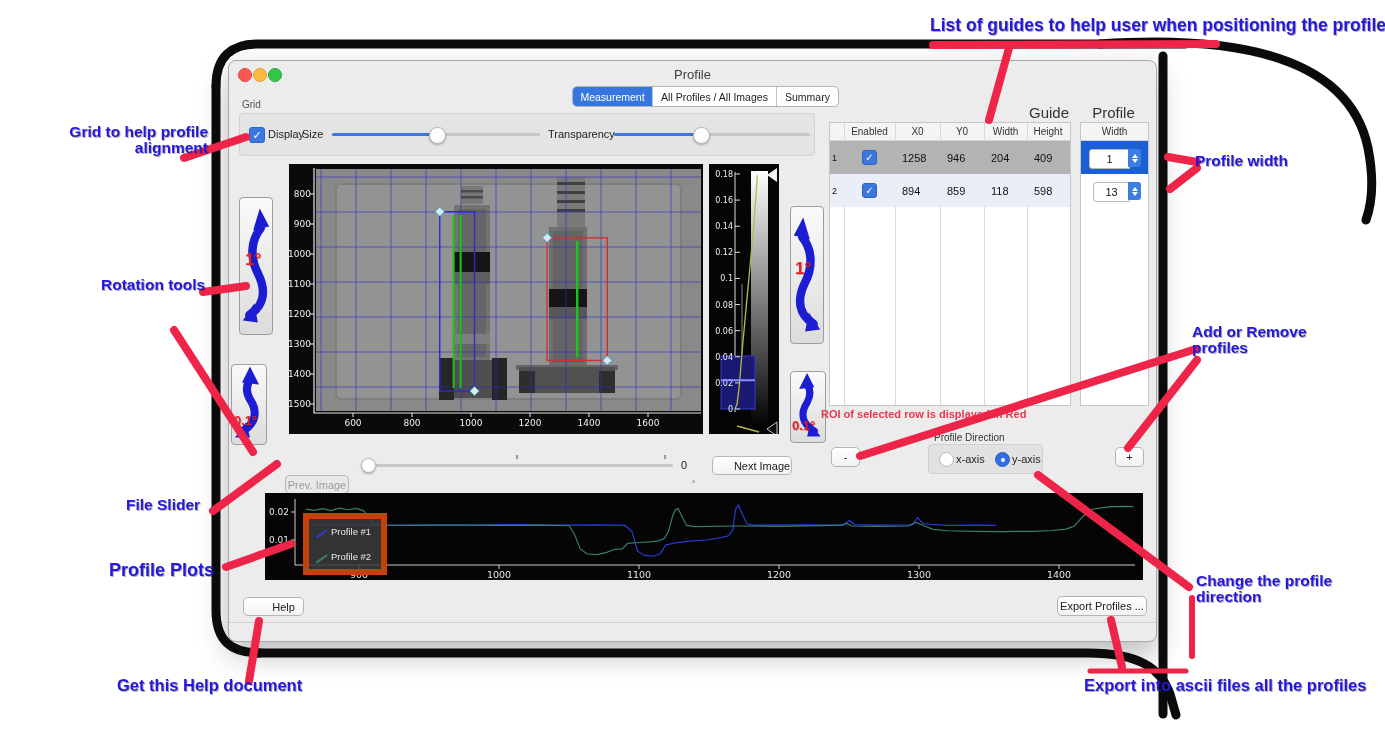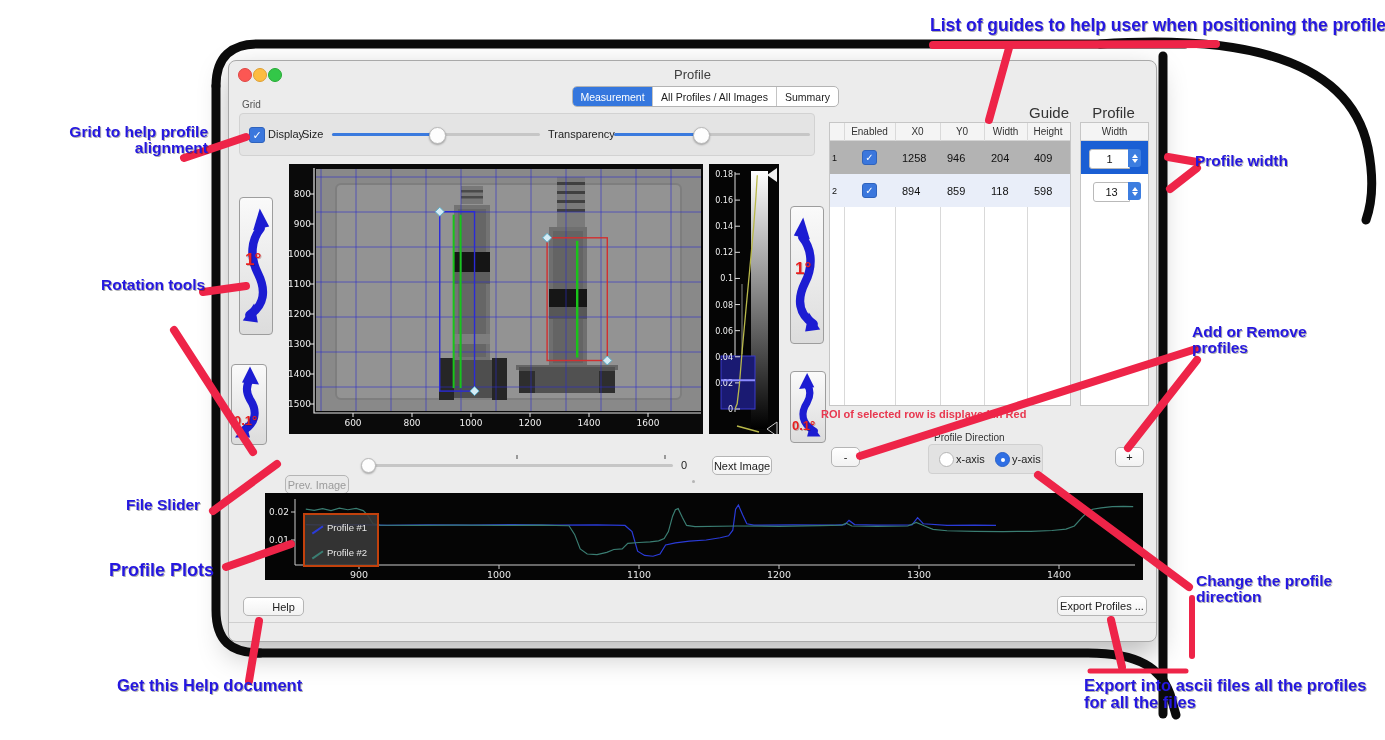--- a/index.html
+++ b/index.html
@@ -338,21 +338,21 @@
       <div class="radio sel" style="position:absolute;left:66px;top:7px;"></div>
       <div class="abs lbl11" style="left:83px;top:8px;">y-axis</div>
     </div>
 
     <div class="btn disabled" style="left:56px;top:395px;width:62px;height:17px;margin-top:19px;">Prev. Image</div>
     <div class="slider-track" style="left:134px;top:403px;width:310px;"></div>
     <div class="abs" style="left:287px;top:394px;width:1.5px;height:4px;background:#999;"></div>
     <div class="abs" style="left:435px;top:394px;width:1.5px;height:4px;background:#999;"></div>
     <div class="thumb" style="left:132px;top:397px;width:13px;height:13px;"></div>
     <div class="abs lbl11" style="left:452px;top:398px;">0</div>
-    <div class="btn" style="left:483px;top:395px;width:58px;height:17px;">Next Image</div>
+    <div class="btn" style="left:483px;top:395px;width:58px;height:17px;padding-left:20px;">Next Image</div>
     <div class="abs" style="left:463px;top:419px;width:3px;height:3px;border-radius:50%;background:#b5b5b5;"></div>
 
     <div class="abs" style="left:36px;top:432px;width:878px;height:87px;background:#050505;">
       <svg id="plotsvg" width="878" height="87" viewBox="0 0 878 87">
         <path d="M30,6 V72 H870" stroke="#cccccc" stroke-width="1" fill="none"></path>
         <g id="plot-dynamic">
             <line x1="94" y1="72" x2="94" y2="76" stroke="#ccc" stroke-width="1"></line>
             <text x="94" y="85" fill="#e8e8e8" font-size="9.5" text-anchor="middle">900</text>
             <line x1="234" y1="72" x2="234" y2="76" stroke="#ccc" stroke-width="1"></line>
             <text x="234" y="85" fill="#e8e8e8" font-size="9.5" text-anchor="middle">1000</text>
@@ -366,21 +366,21 @@
             <text x="794" y="85" fill="#e8e8e8" font-size="9.5" text-anchor="middle">1400</text>
             <line x1="26" y1="47" x2="30" y2="47" stroke="#ccc" stroke-width="1"></line>
             <text x="24" y="50" fill="#e8e8e8" font-size="9" text-anchor="end">0.01</text>
             <line x1="26" y1="19" x2="30" y2="19" stroke="#ccc" stroke-width="1"></line>
             <text x="24" y="22" fill="#e8e8e8" font-size="9" text-anchor="end">0.02</text>
             <polyline points="40.800000000000004,31.6 66,32.160000000000004 94,31.6 122,32.44 164,31.879999999999995 206,32.160000000000004 248,31.6 290,32.160000000000004 332,31.879999999999995 360,32.44 367,38.6 372.59999999999997,58.2 379.59999999999997,62.4 388,63.24 395,61 400.59999999999997,52.04 410.4,49.8 424.4,48.120000000000005 441.2,47 455.2,44.76 463.59999999999997,42.8 467.79999999999995,37.2 470.59999999999997,16.199999999999996 473.4,12 477.59999999999997,21.800000000000004 481.79999999999995,30.759999999999998 488.79999999999995,32.160000000000004 528,31.879999999999995 570,32.160000000000004 579.8,31.6 584,27.4 589.5999999999999,31.6 612,32.160000000000004 647,31.879999999999995 652.5999999999999,24.6 658.1999999999999,30.759999999999998 682,32.44 710,32.160000000000004 731,32.44" fill="none" stroke="#2a3bd8" stroke-width="1.2"></polyline>
             <polyline points="40.800000000000004,16.199999999999996 49.2,17.32 57.6,15.64 66,17.599999999999994 74.4,15.080000000000005 82.8,16.760000000000005 91.2,15.36 98.2,17.599999999999994 102.4,21.800000000000004 108,30.759999999999998 115,32.160000000000004 150,32.44 192,32.160000000000004 234,32.44 276,32.160000000000004 304,32.72 309.6,41.4 315.2,55.96 322.2,61 332,61.56 341.79999999999995,59.32 348.79999999999995,56.519999999999996 357.2,55.96 362.79999999999995,50.36 374,49.519999999999996 385.2,48.96 393.59999999999997,47.84 399.2,45.599999999999994 403.4,38.6 407.59999999999997,23.200000000000003 410.4,16.760000000000005 413.2,15.64 417.4,24.6 421.59999999999997,32.44 430,33.559999999999995 472,33 514,33.28 556,32.72 577,32.160000000000004 581.2,30.199999999999996 586.8,33 612,33.28 642.8,33 651.1999999999999,29.360000000000007 659.5999999999999,33 668,36.36 682,37.760000000000005 710,38.32 738,38.6 766,38.32 787,37.48 801,36.080000000000005 809.4,33 816.4,25.160000000000004 822,19.559999999999995 827.5999999999999,16.199999999999996 836,14.800000000000004 847.1999999999999,13.68 858.4,13.400000000000006 868.1999999999999,13.68" fill="none" stroke="#3a7d72" stroke-width="1.2"></polyline>
           </g>
       </svg>
       <div class="abs" style="left:38px;top:20px;width:72px;height:50px;background:rgba(58,58,58,0.88);
-                  border:2px solid #c2410c;">
+                  border:6px solid #c2410c;">
         <div class="abs" style="left:6px;top:14px;width:13px;height:1.5px;background:#2a3bd8;
                     transform:rotate(-35deg);"></div>
         <div class="abs" style="left:22px;top:7px;font-size:9.5px;color:#e8e8e8;">Profile #1</div>
         <div class="abs" style="left:6px;top:39px;width:13px;height:1.5px;background:#3a7d72;
                     transform:rotate(-35deg);"></div>
         <div class="abs" style="left:22px;top:32px;font-size:9.5px;color:#e8e8e8;">Profile #2</div>
       </div>
     </div>
 
     <div class="abs" style="left:0;top:561px;width:100%;height:1px;background:#cfcfcf;"></div>
@@ -429,15 +429,14 @@
   </div>
   <div class="ann" style="left:126px;top:497px;font-size:15.5px;">File Slider</div>
   <div class="ann" style="left:109px;top:561px;font-size:18px;">Profile Plots</div>
   <div class="ann" style="left:1196px;top:573px;font-size:15.5px;white-space:normal;">
     <div>Change the profile</div>
     <div>direction</div>
   </div>
   <div class="ann" style="left:117px;top:677px;font-size:16.5px;">Get this Help document</div>
   <div class="ann" style="left:1084px;top:677px;font-size:16.5px;white-space:normal;">
     <div>Export into ascii files all the profiles</div>
-    <div>for all the files</div>
   </div>
 </div>
 
 </body></html>

